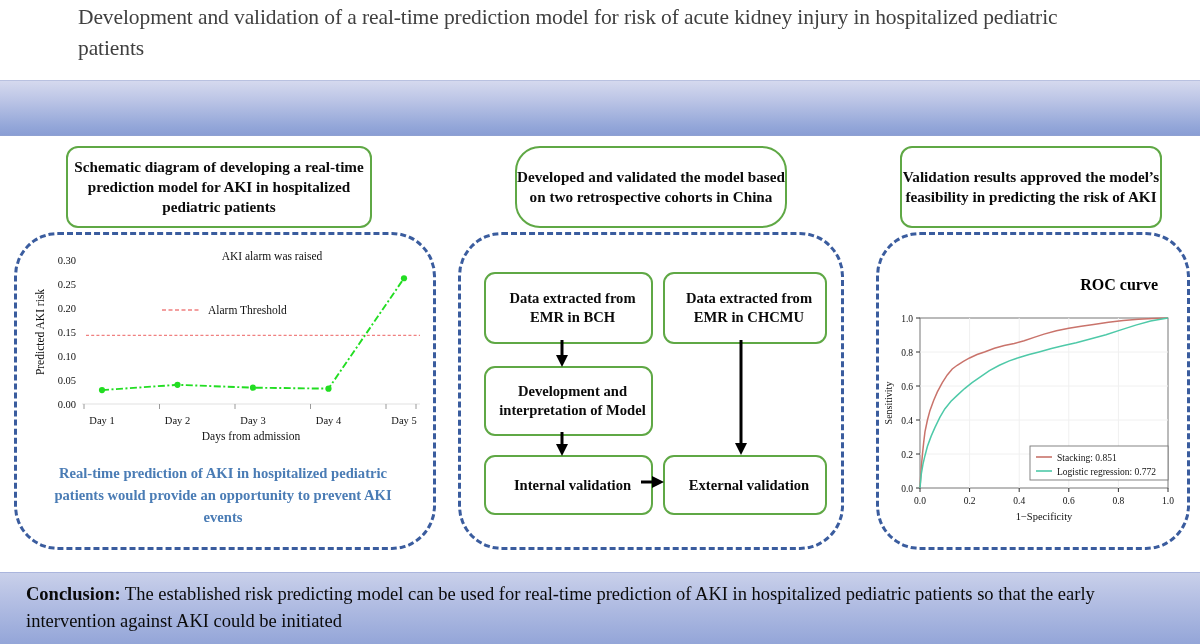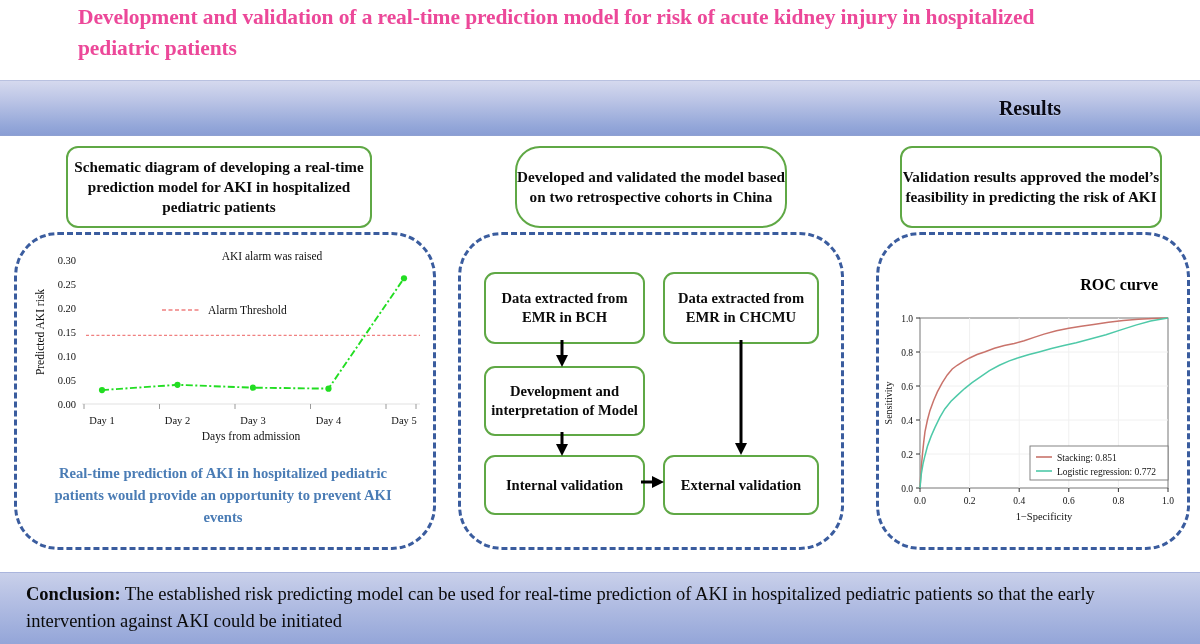--- a/index.html
+++ b/index.html
@@ -2,21 +2,21 @@
 <html><head>
 <meta charset="utf-8">
 <style>
   html,body{margin:0;padding:0;background:#ffffff;}
   body{width:1200px;height:644px;position:relative;overflow:hidden;
        font-family:"Liberation Serif","DejaVu Serif",serif;}
 
   
   #title{
     position:absolute;left:78px;top:2px;width:1020px;height:72px;
-    font-size:21.5px;font-weight:bold;line-height:1.42;color:#ec4899;
+    font-size:21.5px;font-weight:normal;line-height:1.42;color:#404040;
     letter-spacing:-0.1px;
   }
 
   
   #header-band{
     position:absolute;left:0;top:80px;width:1200px;height:54px;
     background:linear-gradient(to bottom,#d5d9ee 0%,#bcc5e6 35%,#93a6d8 85%,#8a9ed4 100%);
     border-top:1px solid #b9c1e0;border-bottom:1px solid #8fa1d2;
   }
   .band-title{
@@ -51,21 +51,21 @@
   #line-caption{
     position:absolute;left:42px;top:462px;width:362px;
     text-align:center;font-weight:bold;font-size:14.6px;line-height:1.52;
     color:#4a7cb5;
   }
 
   
   .flowbox{
     position:absolute;border:2px solid #5fa845;border-radius:11px;background:#fff;
     display:flex;align-items:center;justify-content:center;text-align:center;
-    font-weight:bold;font-size:14.6px;line-height:1.28;color:#0b0b0b;
+    font-weight:bold;font-size:14.6px;line-height:1.28;color:#0b0b0b;padding-left:8px;
   }
   #fb-bch   {left:484px;top:272px;width:157px;height:68px;}
   #fb-chcmu {left:663px;top:272px;width:152px;height:68px;}
   #fb-dev   {left:484px;top:366px;width:157px;height:66px;}
   #fb-int   {left:484px;top:455px;width:157px;height:56px;}
   #fb-ext   {left:663px;top:455px;width:152px;height:56px;}
   .arrow{position:absolute;}
   #ar-1{left:553px;top:340px;}
   #ar-2{left:553px;top:432px;}
   #ar-3{left:732px;top:340px;}
@@ -89,21 +89,20 @@
     font-size:18.5px;line-height:1.48;color:#0a0a0a;
   }
   #conclusion-text b{font-weight:bold;}
 </style>
 </head>
 <body>
 
 <div id="title">Development and validation of a real-time prediction model for risk of acute kidney injury in hospitalized pediatric patients</div>
 
 <div id="header-band">
-  <div class="band-title" id="band-re">Results</div>
 </div>
 
 <div class="greenbox" id="gb-bg">Schematic diagram of developing a real-time prediction model for AKI in hospitalized pediatric patients</div>
 <div class="greenbox" id="gb-me">Developed and validated the model based on two retrospective cohorts in China</div>
 <div class="greenbox" id="gb-re">Validation results approved the model’s feasibility in predicting the risk of AKI</div>
 
 <div class="dashpanel" id="dp-bg"></div>
 <div class="dashpanel" id="dp-me"></div>
 <div class="dashpanel" id="dp-re"></div>
 

